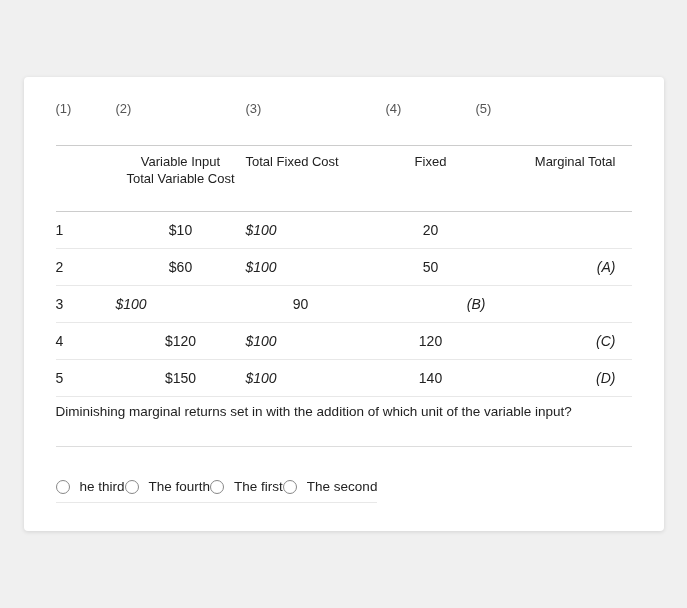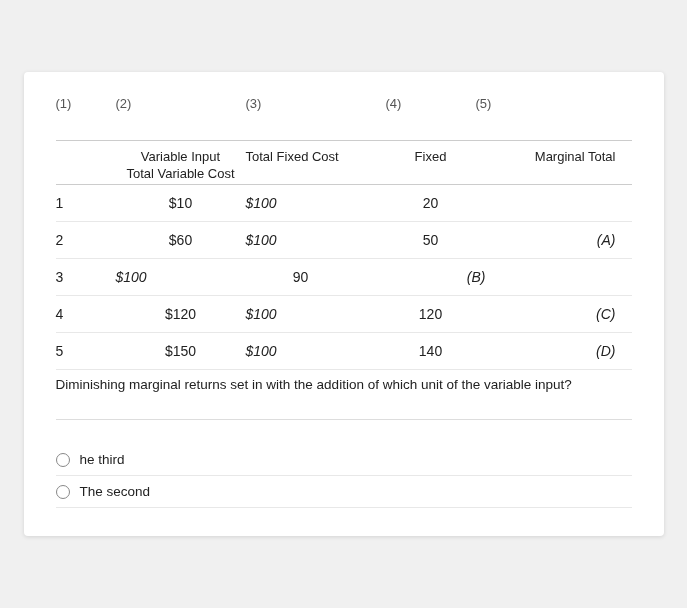--- a/index.html
+++ b/index.html
@@ -35,21 +35,21 @@
     .col-num-2 { width: 130px; }
     .col-num-3 { width: 140px; }
     .col-num-4 { width: 90px; }
     .col-num-5 { width: 140px; }
 
     .col-labels {
       display: flex;
       align-items: flex-start;
       border-top: 1px solid #ccc;
       border-bottom: 1px solid #ccc;
-      padding: 8px 0 2px 0;
+      padding: 8px 0 24px 0;
       margin-bottom: 0;
       margin-top: 29px;
     }
     .col-label {
       font-size: 13px;
       color: #222;
       line-height: 1.3;
     }
     .col-label-1 { width: 60px; }
     .col-label-2 { width: 130px; text-align: center; }
@@ -77,21 +77,21 @@
       margin-top: 6px;
       margin-bottom: 16px;
       font-size: 13.5px;
       color: #222;
       line-height: 1.4;
       padding-bottom: 24px;
       border-bottom: 1px solid #ddd;
     }
     .options-section {
       display: flex;
-      flex-direction: column;
+      flex-direction: row;
       gap: 0;
       margin-top: 24px;
     }
     .option-item {
       display: flex;
       align-items: center;
       padding: 8px 0;
       border-bottom: 1px solid #e8e8e8;
       cursor: pointer;
     }
@@ -169,17 +169,25 @@
 
   <div class="question-section">Diminishing marginal returns set in with the addition of which unit of the variable input?</div>
 
   <div class="options-section">
   <div class="option-item">
       <div class="radio-circle"></div>
       <span class="option-label">he third</span>
     </div>
       <div class="option-item">
       <div class="radio-circle"></div>
+      <span class="option-label">The fourth</span>
+    </div>
+      <div class="option-item">
+      <div class="radio-circle"></div>
+      <span class="option-label">The first</span>
+    </div>
+      <div class="option-item">
+      <div class="radio-circle"></div>
       <span class="option-label">The second</span>
     </div>
     </div>
 
 </div>
 
 </body></html>

